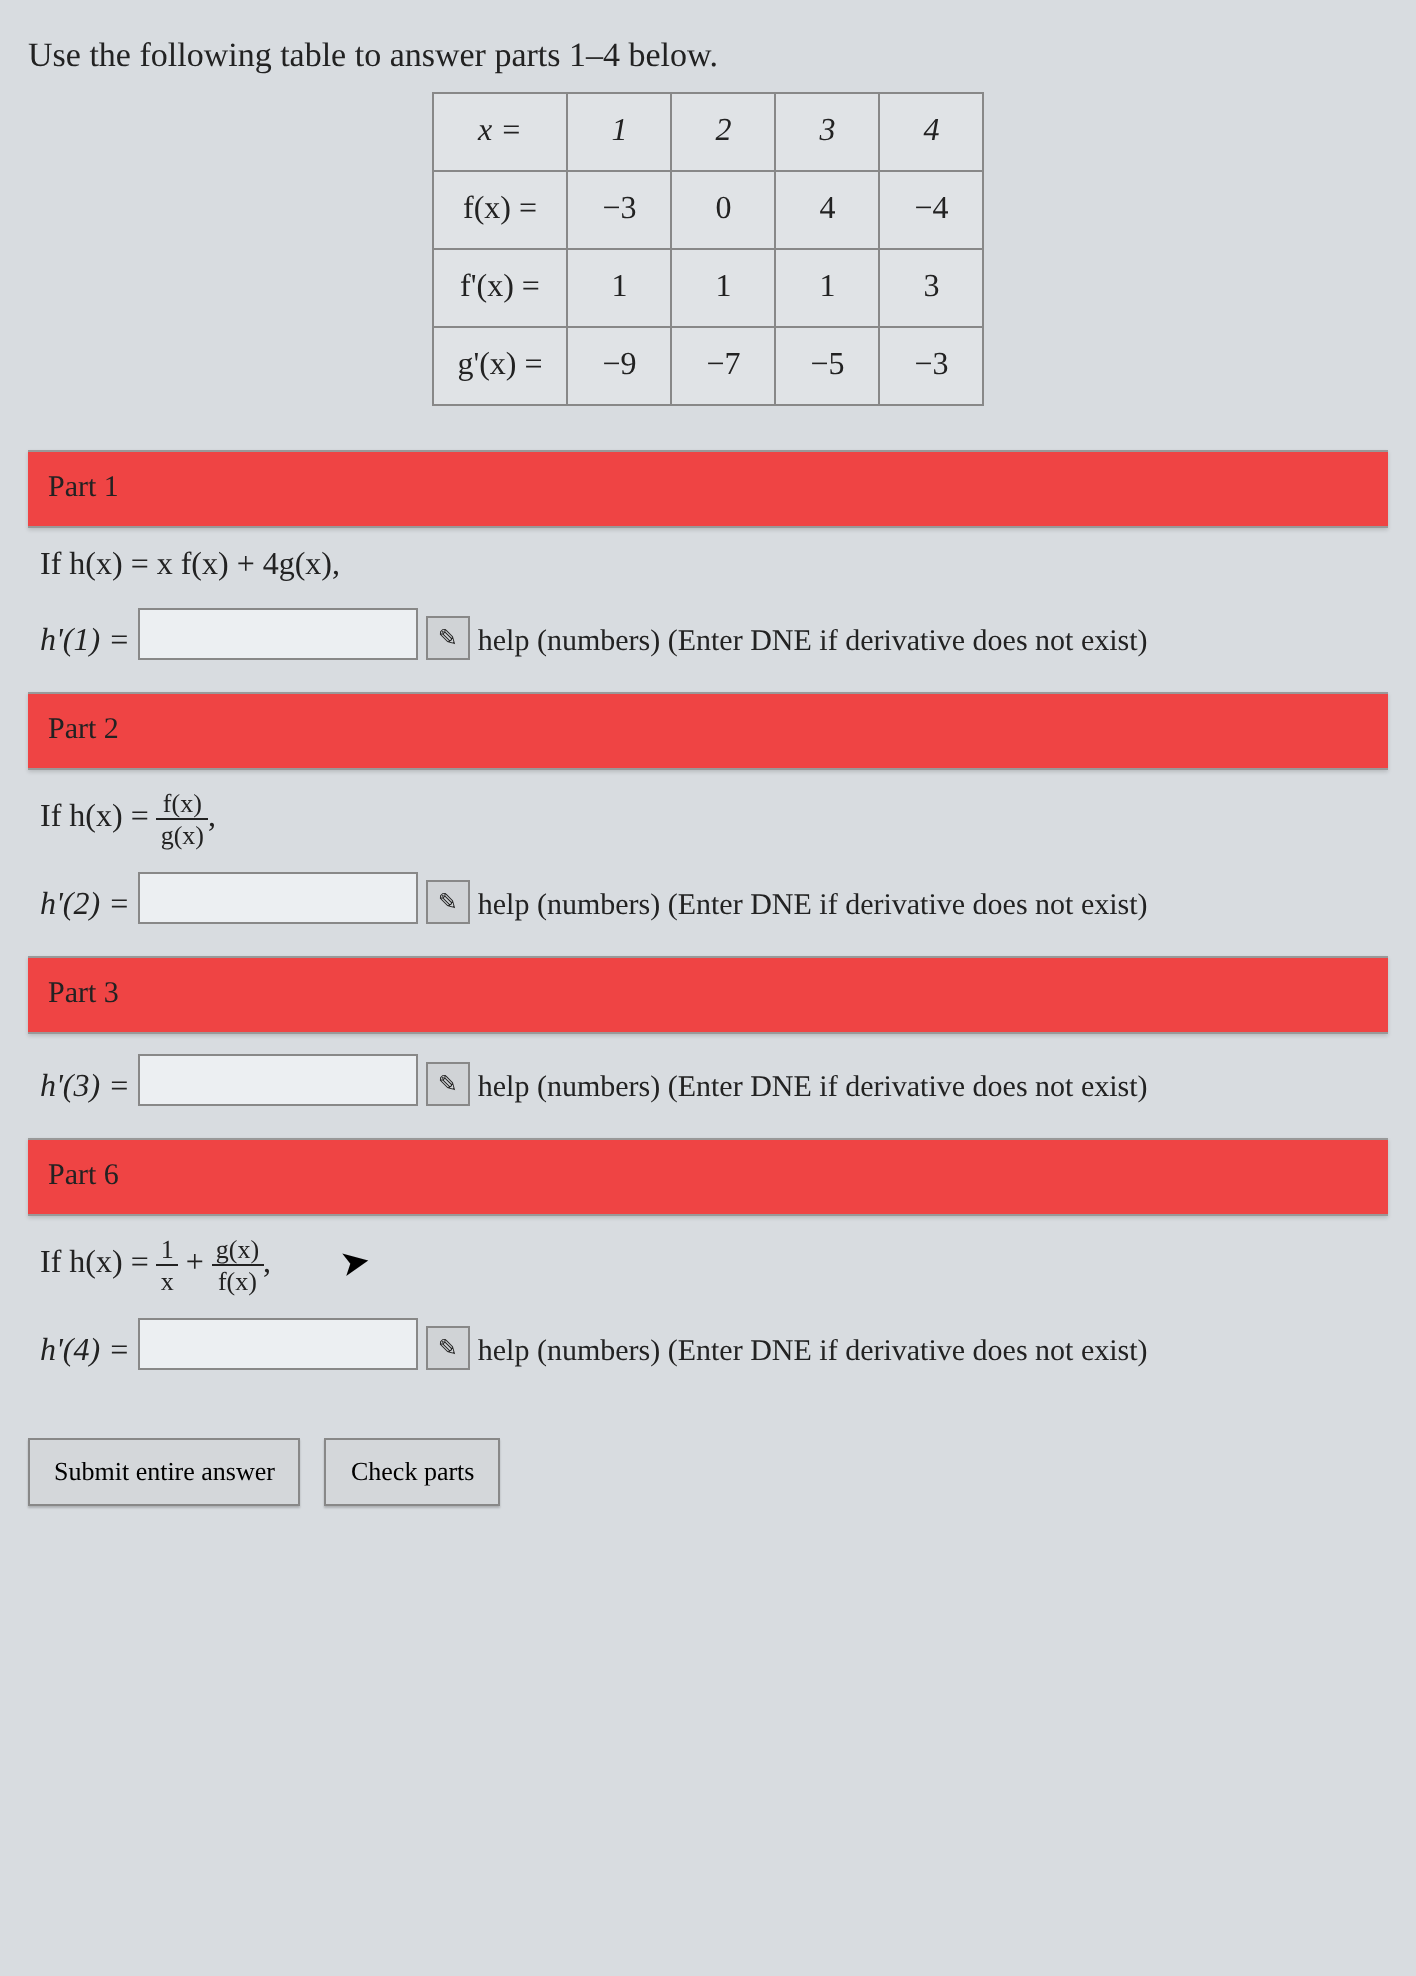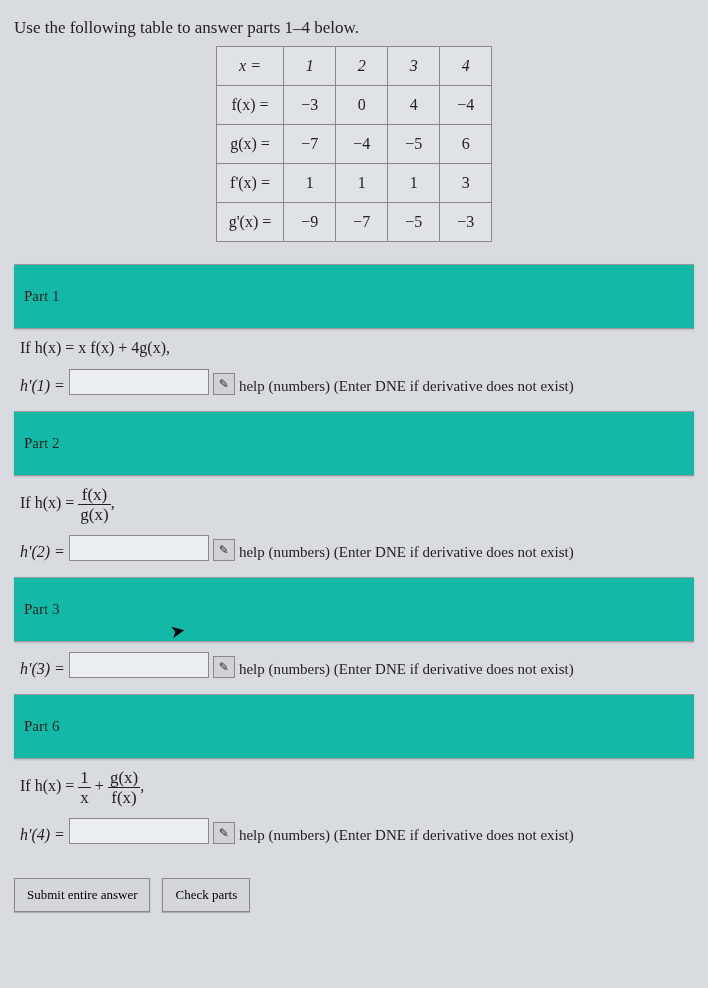--- a/index.html
+++ b/index.html
@@ -22,22 +22,22 @@
   table.data td, table.data th {
     border: 1px solid #888;
     padding: 10px 12px;
     text-align: center;
     min-width: 52px;
     font-size: 16px;
     font-family: Georgia, serif;
   }
   table.data th { font-weight: normal; font-style: italic; }
   .part-header {
-    background: #14b8a6;
-    padding: 23px 10px;
+    background: #ef4444;
+    padding: 10px 10px;
     font-size: 15px;
     border-top: 1px solid #999;
     border-bottom: 1px solid #999;
     box-shadow: 0 1px 2px rgba(0,0,0,0.15);
   }
   .part-body {
     padding: 10px 6px 16px 6px;
     font-size: 16px;
   }
   .formula { margin-bottom: 12px; }
@@ -62,21 +62,21 @@
     height: 22px;
     background: #d0d3d6;
     border: 1px solid #888;
     display: flex;
     align-items: center;
     justify-content: center;
     font-size: 12px;
     cursor: pointer;
   }
   .help-text { font-size: 15px; }
-  .frac { display: inline-block; vertical-align: middle; text-align: center; font-size: 17px; line-height: 1; }
+  .frac { display: inline-block; vertical-align: middle; text-align: center; font-size: 13px; line-height: 1; }
   .frac .num { display: block; border-bottom: 1px solid #222; padding: 0 2px 1px; }
   .frac .den { display: block; padding: 1px 2px 0; }
   .btn {
     display: inline-block;
     background: #d4d7da;
     border: 1px solid #888;
     padding: 8px 12px;
     font-size: 13px;
     font-family: inherit;
     cursor: pointer;
@@ -107,27 +107,20 @@
     <th>2</th>
     <th>3</th>
     <th>4</th>
   </tr>
   <tr>
     <td>f(x) =</td>
     <td>−3</td>
     <td>0</td>
     <td>4</td>
     <td>−4</td>
-  </tr>
-  <tr>
-    <td>g(x) =</td>
-    <td>−7</td>
-    <td>−4</td>
-    <td>−5</td>
-    <td>6</td>
   </tr>
   <tr>
     <td>f'(x) =</td>
     <td>1</td>
     <td>1</td>
     <td>1</td>
     <td>3</td>
   </tr>
   <tr>
     <td>g'(x) =</td>

